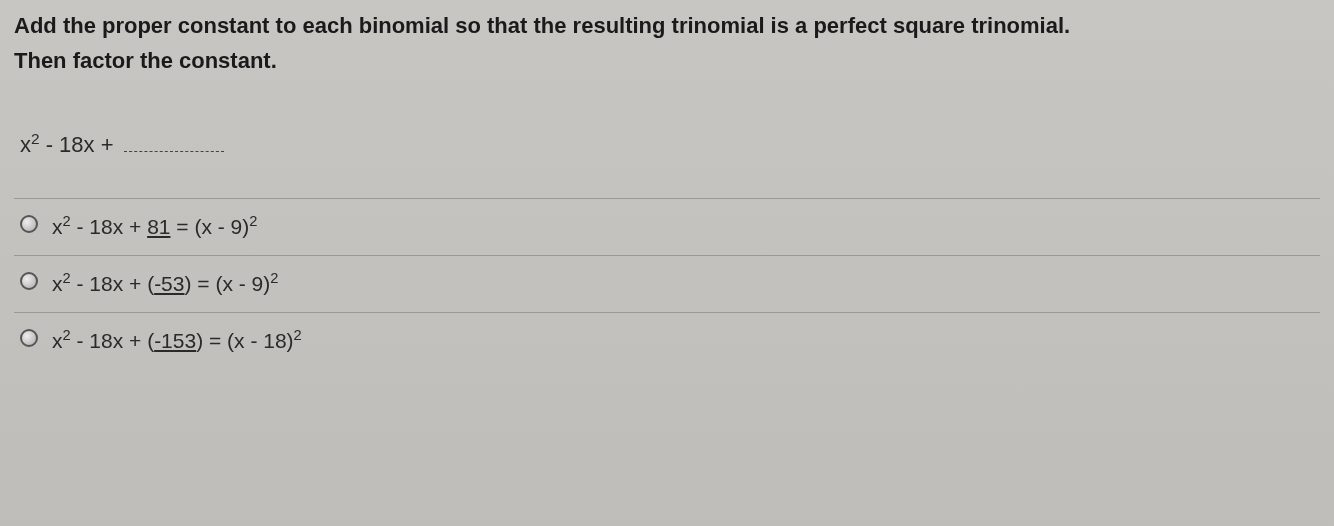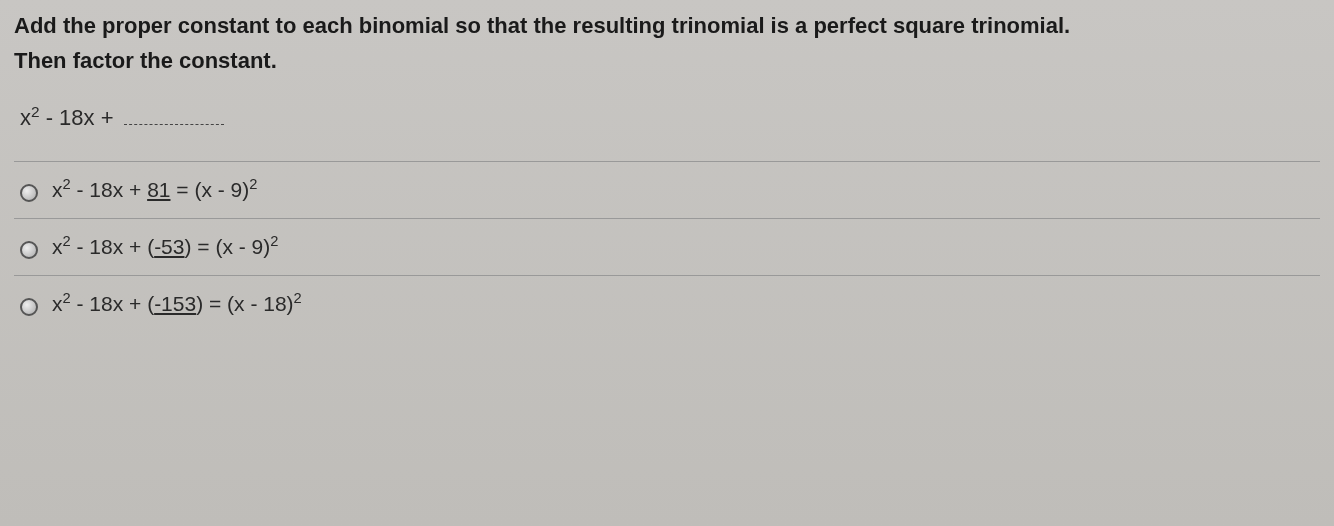--- a/index.html
+++ b/index.html
@@ -14,44 +14,44 @@
       height: 526px;
       color: #2a2a2a;
       padding: 8px 14px;
       position: relative;
     }
     .question-text {
       font-size: 22px;
       font-weight: 600;
       color: #1a1a1a;
       line-height: 1.6;
-      margin-bottom: 27px;
+      margin-bottom: 54px;
     }
     .expression {
       font-size: 22px;
       font-weight: 400;
       color: #2a2a2a;
-      margin-bottom: 30px;
+      margin-bottom: 40px;
       padding-left: 6px;
     }
     .blank {
       display: inline-block;
       border-bottom: 1.5px dashed #444;
       width: 100px;
       margin-left: 4px;
       height: 0.6em;
       vertical-align: baseline;
     }
     .options {
       display: flex;
       flex-direction: column;
     }
     .option-row {
       display: flex;
-      align-items: flex-end;
+      align-items: flex-start;
       padding: 16px 6px;
       border-top: 1px solid #999;
       gap: 14px;
     }
     .radio {
       width: 18px;
       height: 18px;
       border: 2px solid #555;
       border-radius: 50%;
       background: radial-gradient(circle at 35% 35%, #eee, #aaa);

